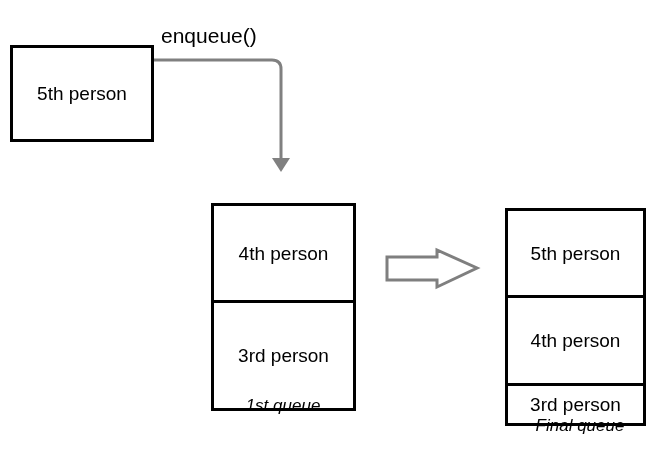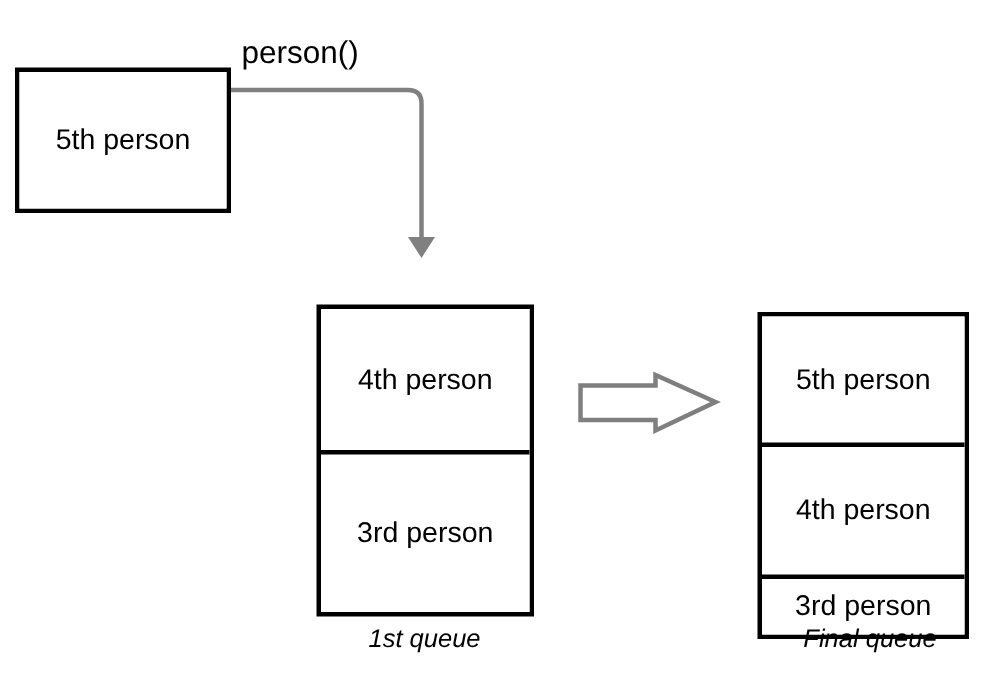--- a/index.html
+++ b/index.html
@@ -90,21 +90,20 @@
     font-size: 17px;
     font-style: italic;
     color: #000000;
     white-space: nowrap;
     text-align: center;
   }
   #caption-first {
     left: 203px;
     top: 396px;
     width: 160px;
-    margin-top: 20px;
   }
   #caption-final {
     left: 500px;
     top: 416px;
     width: 160px;
   }
 
   
   #connectors {
     position: absolute;
@@ -129,21 +128,21 @@
 
     <g>
       <polygon points="387,257 437,257 437,250 477,268 437,287 437,280 387,280" fill="#ffffff" stroke="#7f7f7f" stroke-width="3" stroke-linejoin="miter"></polygon>
     </g>
   </svg>
 
   <div class="qbox" id="source-box">
     <div class="cell">5th person</div>
   </div>
 
-  <div id="enqueue-label">person()</div>
+  <div id="enqueue-label">enqueue()</div>
 
   <div class="qbox" id="first-queue">
     <div class="cell">4th person</div>
     <div class="cell divider-top">3rd person</div>
   </div>
   <div class="caption" id="caption-first">1st queue</div>
 
   <div class="qbox" id="final-queue">
     <div class="cell">5th person</div>
     <div class="cell divider-top">4th person</div>

